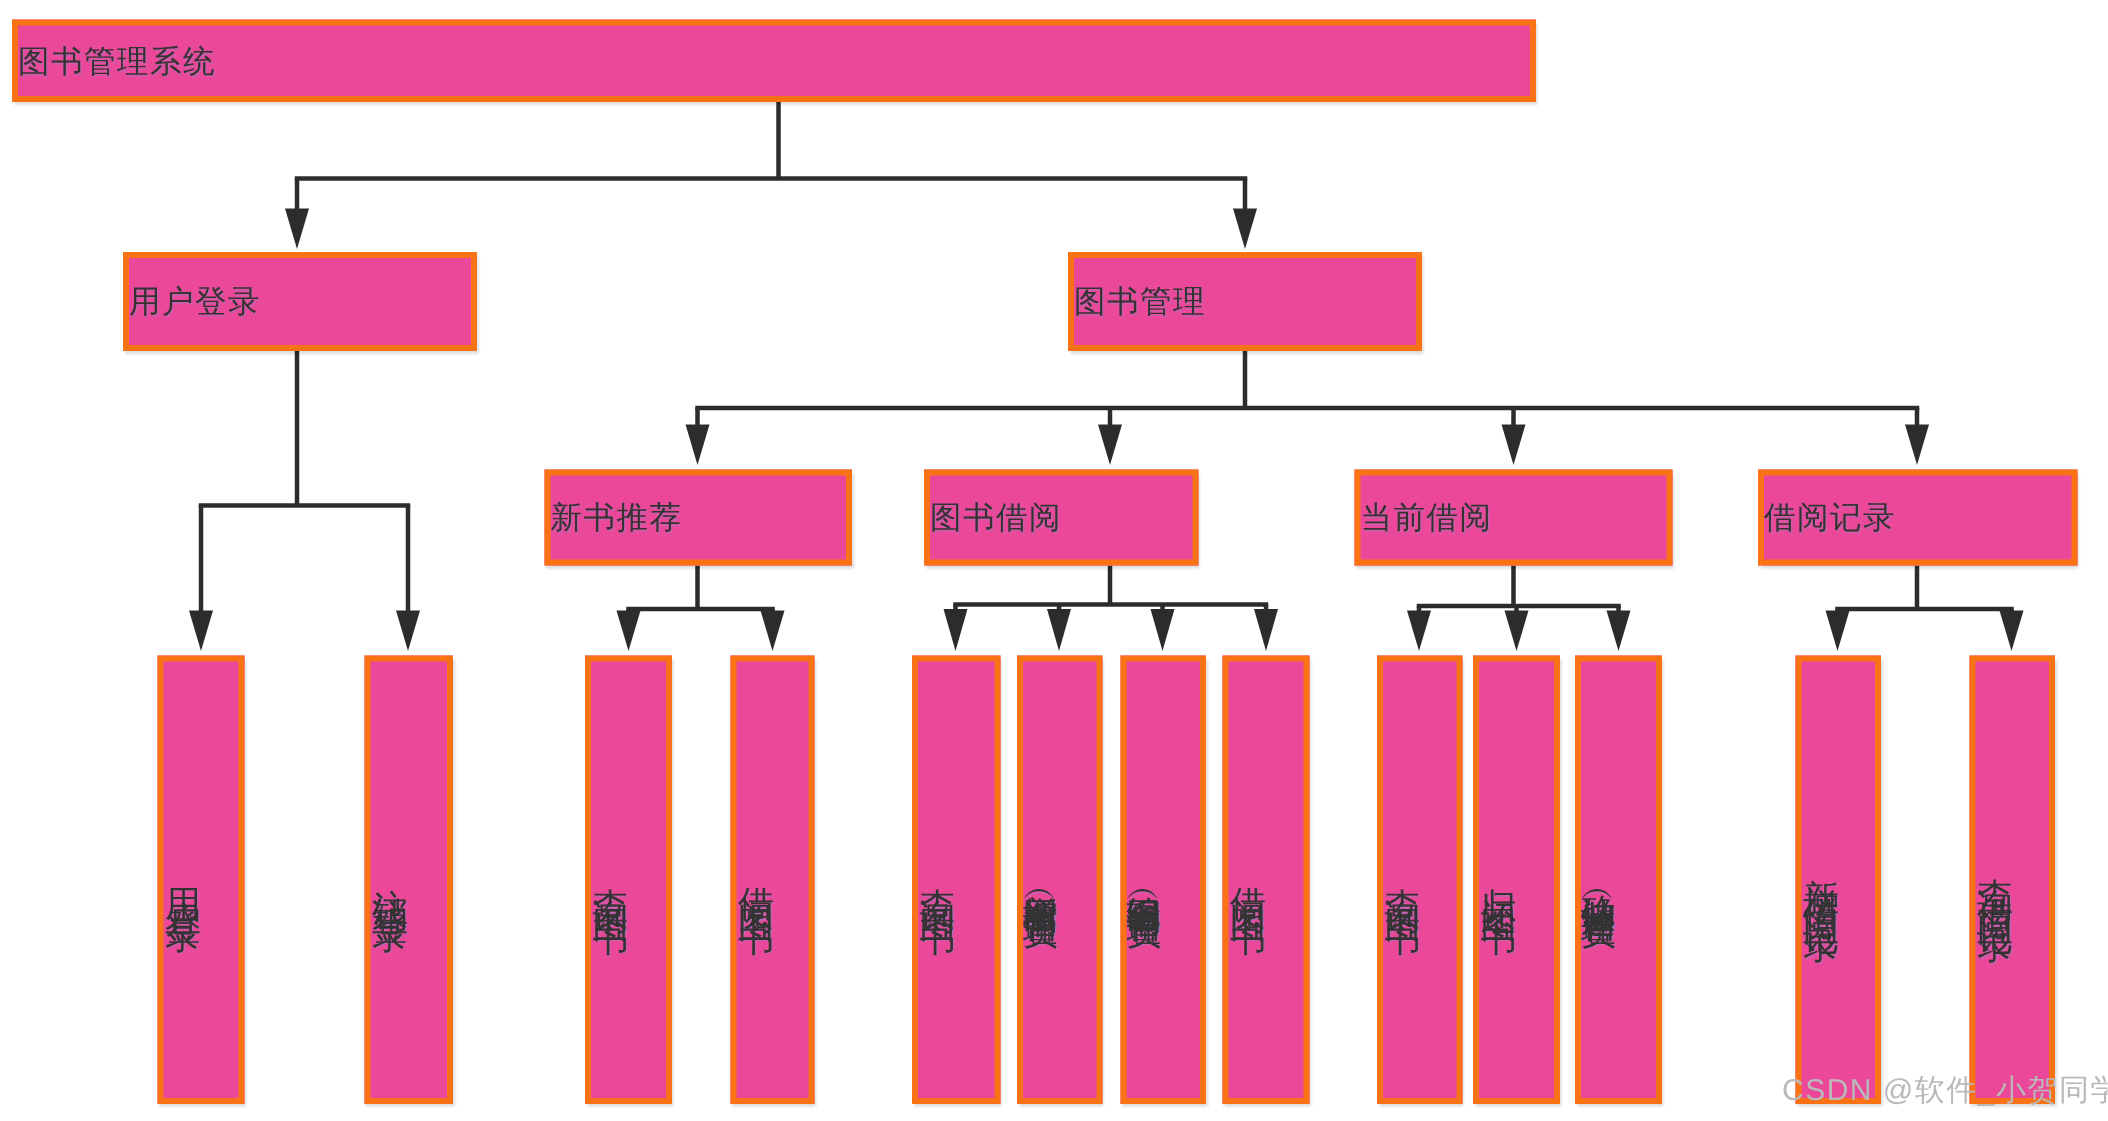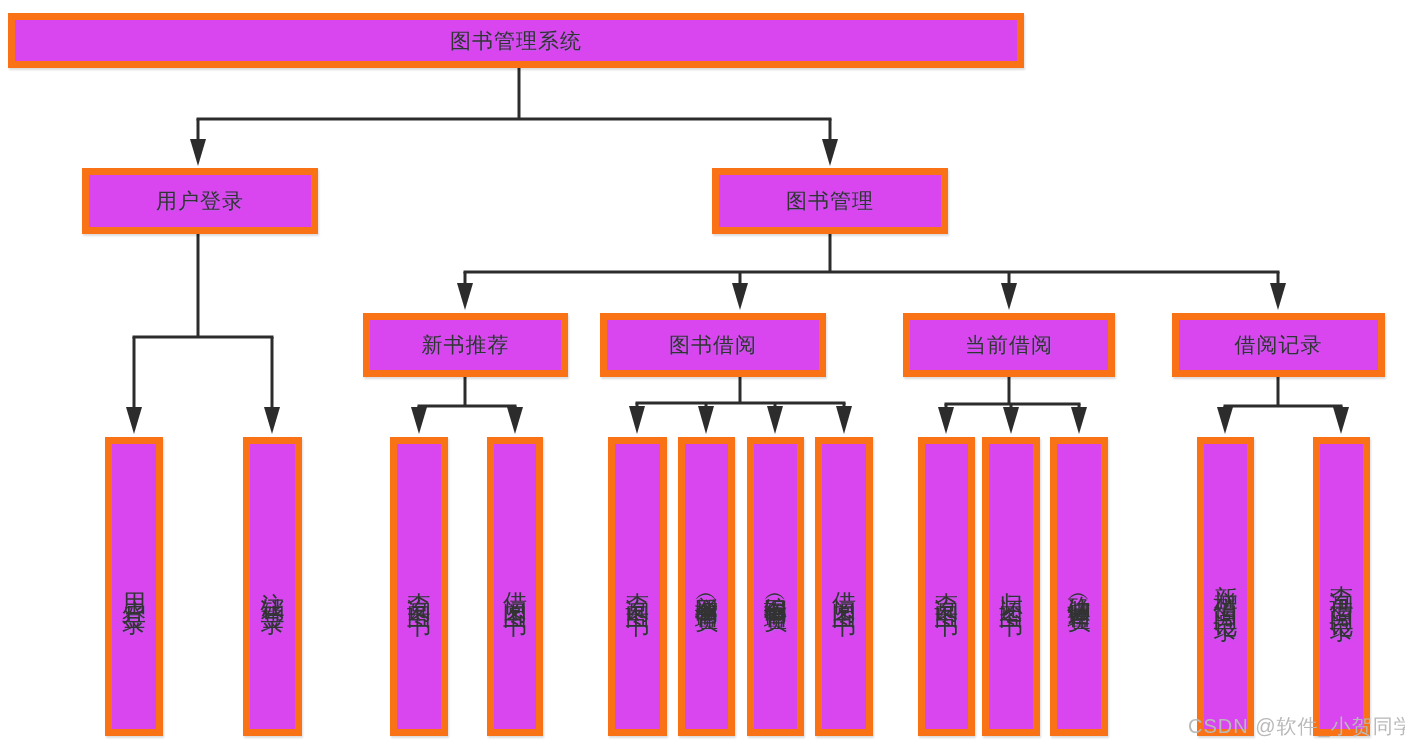--- a/index.html
+++ b/index.html
@@ -16,42 +16,41 @@
     width: 1405px; height: 747px;
   }
   #connectors {
     position: absolute;
     left: 0; top: 0;
     width: 1405px; height: 747px;
     z-index: 1;
   }
   .box {
     position: absolute;
-    background: #d946ef;
-    border: 7px solid #f97316;
+    background: #ec4899;
+    border: 4px solid #f97316;
     display: flex;
     align-items: center;
-    justify-content: center;
     color: #333333;
     z-index: 2;
     box-shadow: 1px 2px 2px rgba(0,0,0,0.14);
   }
   .hlabel {
     font-size: 21px;
     letter-spacing: 1px;
     white-space: nowrap;
     text-shadow: 1px 1px 0 rgba(110,150,215,0.28);
   }
   .root { left: 8px; top: 13px; width: 1016px; height: 55px; }
   .lvl2 { height: 66px; top: 168px; width: 236px; }
   .b-user   { left: 82px; }
   .b-mgmt   { left: 712px; }
   .lvl3 { height: 64px; top: 313px; }
   .b-new    { left: 363px; width: 205px; }
-  .b-borrow { left: 600px; width: 226px; }
+  .b-borrow { left: 616px; width: 183px; }
   .b-cur    { left: 903px; width: 212px; }
   .b-rec    { left: 1172px; width: 213px; }
   .leaf { top: 437px; height: 299px; }
   .leaf span {
     writing-mode: vertical-lr;
     text-orientation: mixed;
     font-size: 24px;
     letter-spacing: 7px;
     line-height: 1;
     color: #333333;

